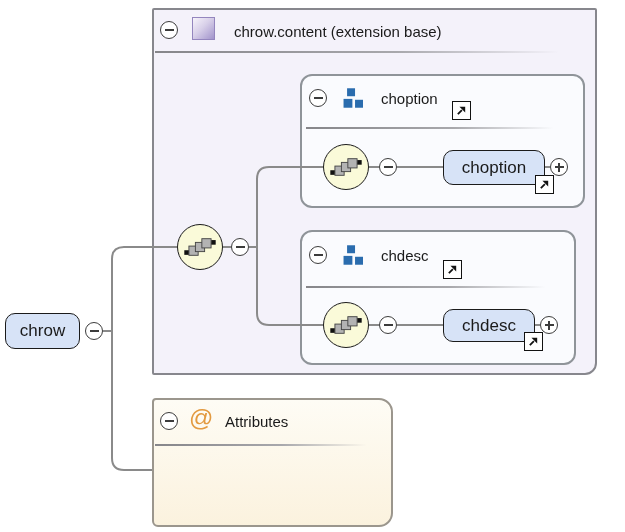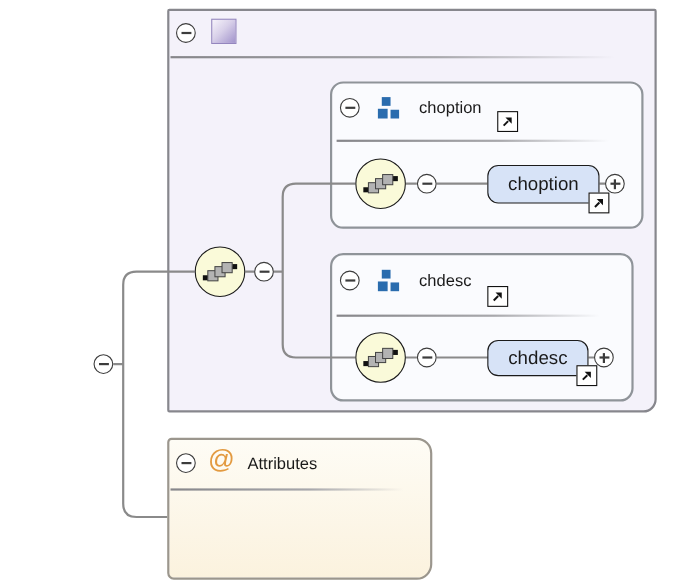--- a/index.html
+++ b/index.html
@@ -64,20 +64,21 @@
 </head>
 <body>
 
 <div class="canvas">
 
   <div class="layer-boxes">
 
     <div class="content-container">
       <div class="tg" style="left:6px; top:11px;"></div>
       <div class="type-icon" style="left:38px; top:7px;"></div>
+      <div class="hdr-title" style="left:80px; top:13px;">chrow.content (extension base)</div>
       <div class="hdr-divider" style="left:1px; right:1px; top:41px;"></div>
 
       <div class="group-box group-choption">
         <div class="tg" style="left:7px; top:13px;"></div>
         <div class="gicon" style="left:38px; top:11px;">
           <svg viewBox="0 0 26 22">
               <g fill="#2A6CAE">
             <rect x="8" y="0" width="9" height="9"></rect>
                 <rect x="4" y="12" width="10" height="10"></rect>
                 <rect x="17" y="13" width="9" height="9"></rect>
@@ -117,20 +118,23 @@
     <path d="M103 331 H112
              M177 247 H124 Q112 247 112 259 V458 Q112 470 124 470 H152
              M223 247 H231  M249 247 H257
              M323 167 H269 Q257 167 257 179 V313 Q257 325 269 325 H323
              M369 167 H379  M397 167 H443  M545 167 H550
              M369 325 H379  M397 325 H444  M535 325 H540" fill="none" stroke="#8A8A8A" stroke-width="2"></path>
   </svg>
 
   <div class="layer-nodes">
 
+    <div class="el-box root-box">
+      <span>chrow</span>
+    </div>
     <div class="tg" style="left:85px; top:322px;"></div>
 
     <div class="seq" style="left:177px; top:224px;">
       <svg viewBox="0 0 34 26" width="32" height="24">
         <line x1="2" y1="19" x2="32" y2="8" stroke="#111" stroke-width="1.6"></line>
         <rect x="0" y="16.5" width="5" height="5" fill="#111"></rect>
         <rect x="29" y="5.5" width="5" height="5" fill="#111"></rect>
         <g fill="#B3B3B3" stroke="#444" stroke-width="1">
           <rect x="5" y="12" width="10" height="10"></rect>
             <rect x="12" y="8" width="10" height="10"></rect>

